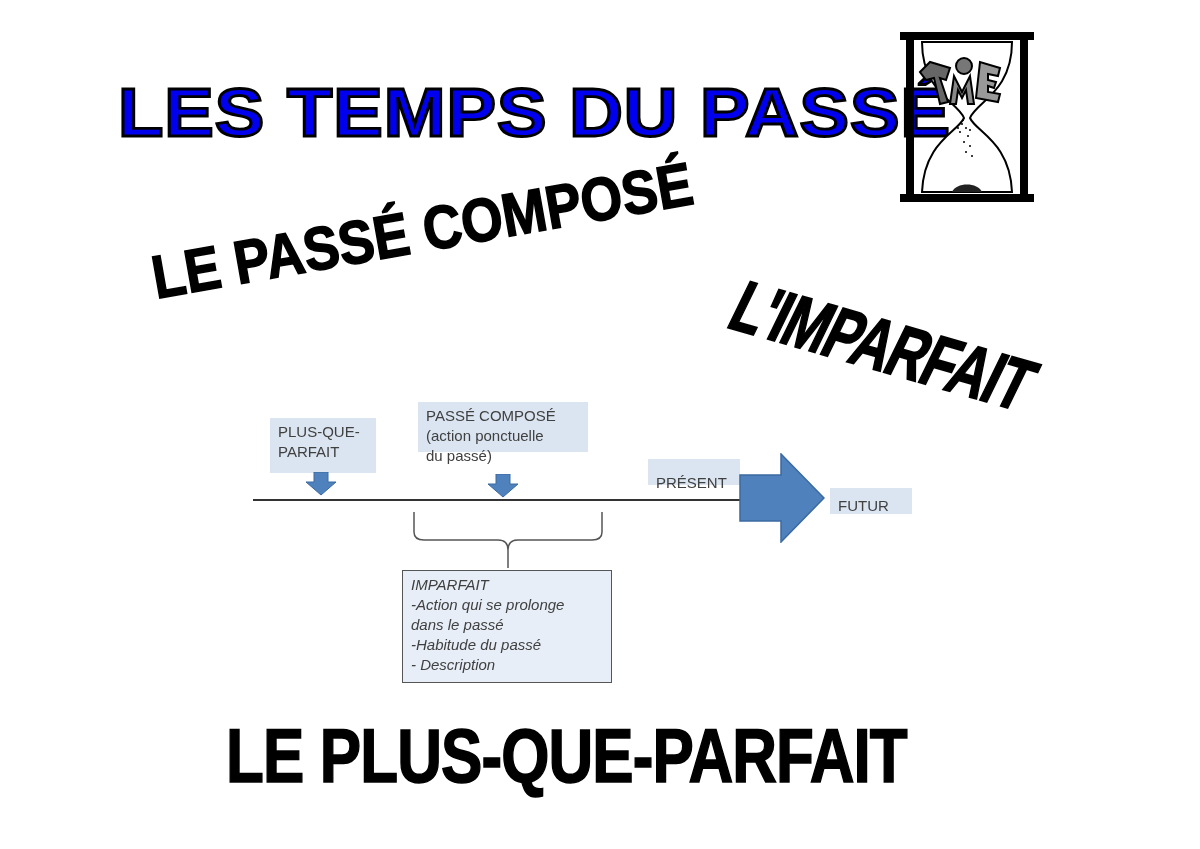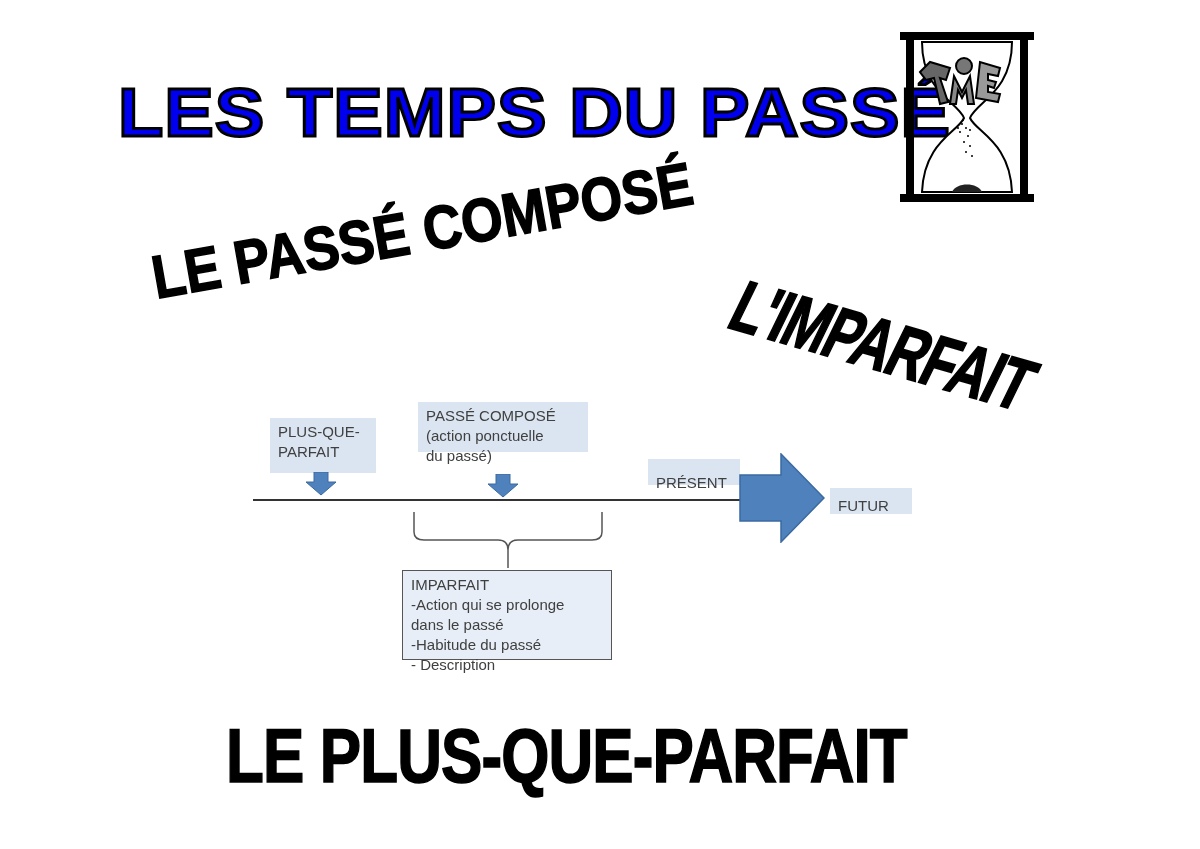--- a/index.html
+++ b/index.html
@@ -50,23 +50,24 @@
       background: #dbe5f1; color: #404040;
       font-family: "Liberation Sans", sans-serif;
       font-size: 15px; line-height: 20px; padding: 4px 8px;
       box-sizing: border-box;
     }
     .lb-pqp { left: 270px; top: 418px; width: 106px; height: 55px; }
     .lb-pc  { left: 418px; top: 402px; width: 170px; height: 50px; }
     .lb-pres { left: 648px; top: 452px; width: 92px; height: 26px; padding-top: 14px; margin-top: 7px; }
     .lb-fut { left: 830px; top: 488px; width: 82px; height: 26px; padding-top: 8px; }
     .lb-imp {
-      left: 402px; top: 570px; width: 210px; height: 90px;
+      left: 402px; top: 570px; width: 210px; height: 113px;
       border: 1px solid #555; background: #e7eef7; line-height: 20px;
       padding: 4px 8px;
+      font-style: italic;
     }
     .brace { left: 412px; top: 510px; width: 192px; height: 58px; }
     .svgabs { position: absolute; }
   </style>
 </head>
 <body>
 
 <div class="abs title-main">LES TEMPS DU PASSÉ</div>
 
 <svg class="abs hourglass" viewBox="0 0 134 170">

